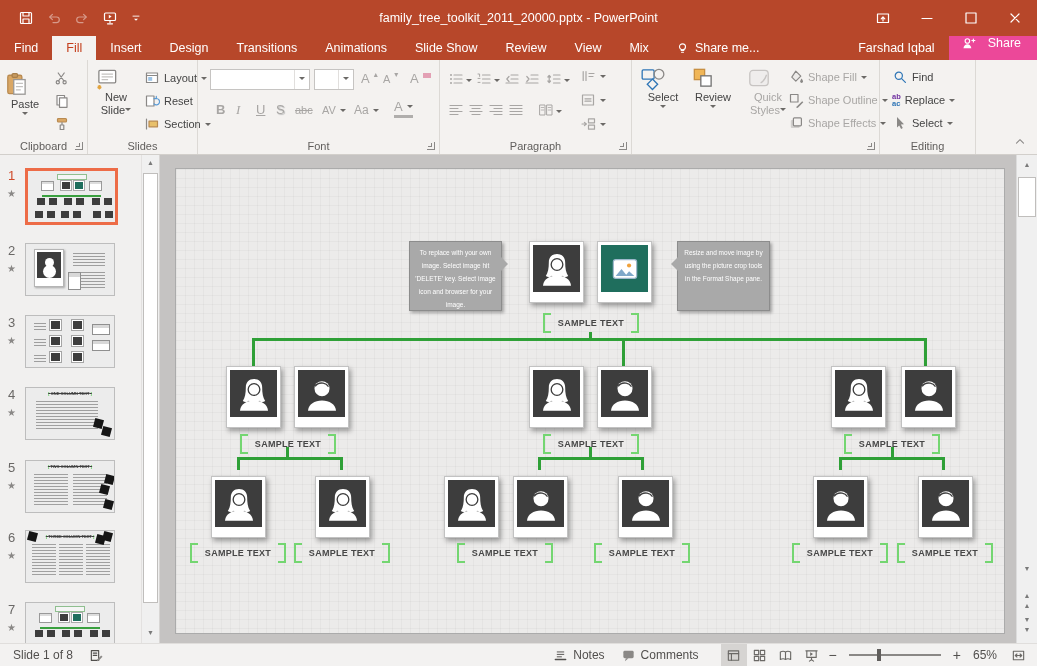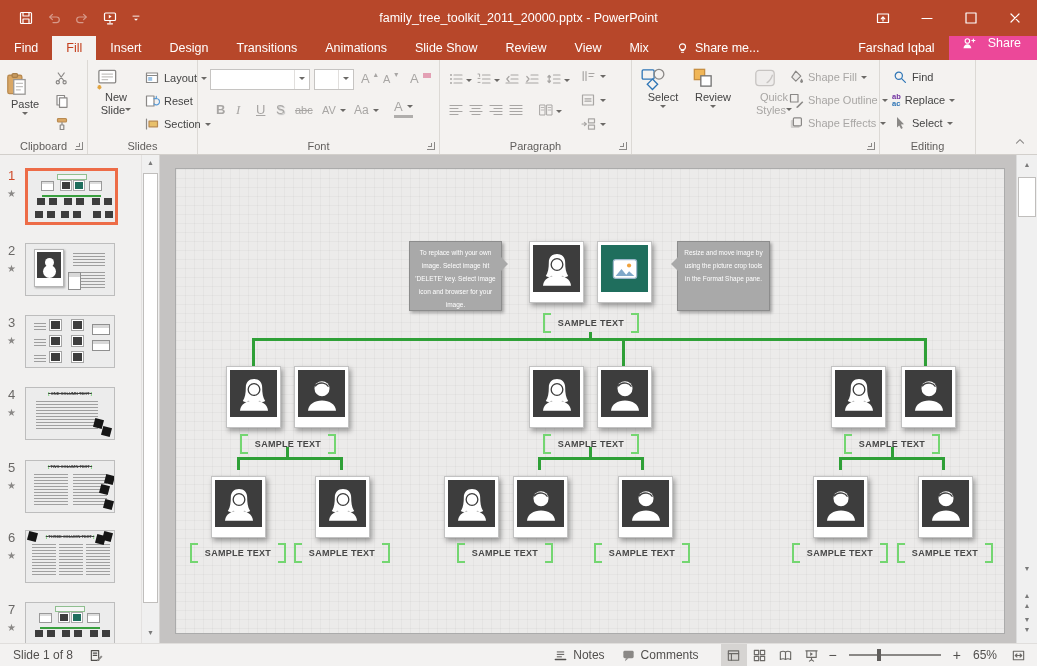--- a/index.html
+++ b/index.html
@@ -453,21 +453,21 @@
           </svg></span>
       <span>Select</span><span class="car carx"></span>
     </div>
     <div class="bb" style="left:58px;top:5px;width:46px">
       <span class="bicon" style="width:26px"><svg width="26" height="26" viewBox="0 0 24 24" fill="none" stroke="currentColor" stroke-width="1.2">
             <rect x="4" y="4" width="9.5" height="9.5" fill="#f0b657" stroke="#c89042"></rect>
             <rect x="10" y="10" width="9.5" height="9.5" fill="#fff" stroke="#707070"></rect>
           </svg></span>
       <span>Review</span><span class="car carx"></span>
     </div>
-    <div class="bb gray" style="left:120px;top:5px;width:44px">
+    <div class="bb gray" style="left:114px;top:5px;width:44px">
       <span class="bicon" style="width:26px"><svg width="26" height="26" viewBox="0 0 24 24" fill="none" stroke="currentColor" stroke-width="1.2">
             <rect x="3.5" y="5" width="17" height="14" rx="3" fill="#efedec" stroke="#c7c4c2"></rect>
             <path d="M13.5 16.5c2.5-1.2 4.5-4.5 5.5-7.5" stroke="#c7c4c2"></path>
           </svg></span>
       <span>Quick</span><br>
       <span>Styles</span><span class="car"></span>
     </div>
     <span class="sb" style="left:156px;top:7px">
       <span>
           <svg width="16" height="16" viewBox="0 0 16 16" fill="none" stroke="currentColor" stroke-width="1.2" stroke-linecap="round" stroke-linejoin="round">

